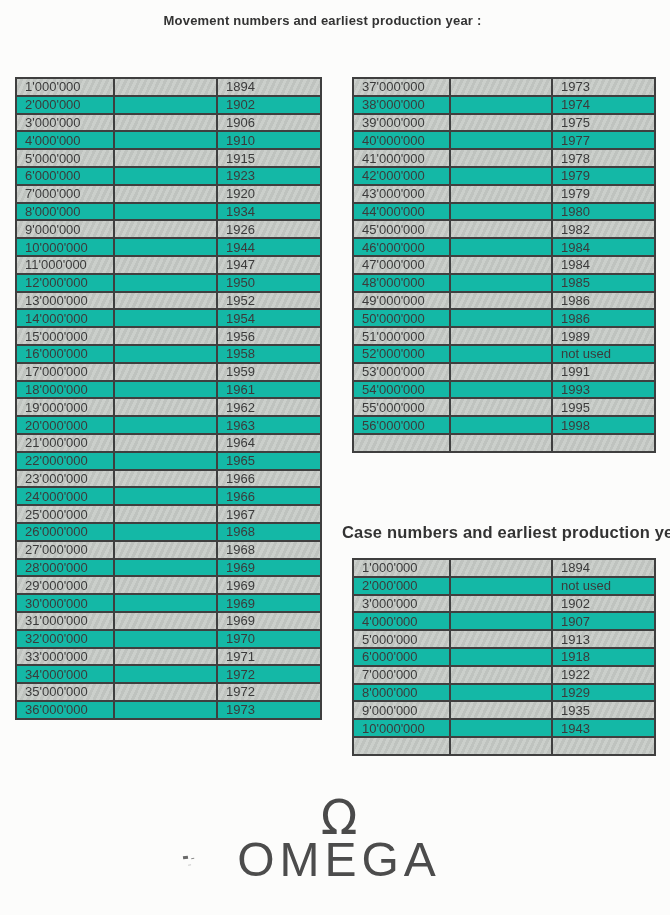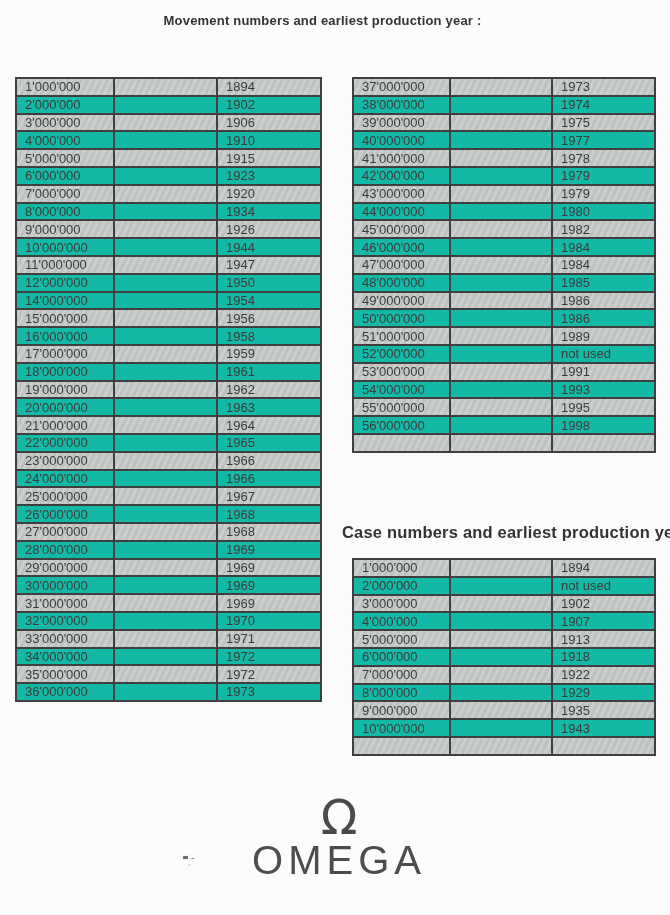--- a/index.html
+++ b/index.html
@@ -59,21 +59,21 @@
     text-align: center;
     color: #4a4a4a;
   }
   .logo-symbol {
     font-family: "DejaVu Sans", sans-serif;
     font-size: 48px;
     line-height: 50px;
     font-weight: normal;
   }
   .logo-text {
-    font-size: 40px;
+    font-size: 48px;
     line-height: 42px;
     letter-spacing: 5px;
     margin-top: -3px;
     font-weight: normal;
     color: #4c4c4c;
   }
 
   .scan-speck {
     position: absolute;
     left: 183px; top: 856px;
@@ -153,20 +153,25 @@
         </tr>
         <tr class="shade">
           <td>11'000'000</td>
           <td></td>
           <td>1947</td>
         </tr>
         <tr>
           <td>12'000'000</td>
           <td></td>
           <td>1950</td>
+        </tr>
+        <tr class="shade">
+          <td>13'000'000</td>
+          <td></td>
+          <td>1952</td>
         </tr>
         <tr>
           <td>14'000'000</td>
           <td></td>
           <td>1954</td>
         </tr>
         <tr class="shade">
           <td>15'000'000</td>
           <td></td>
           <td>1956</td>

